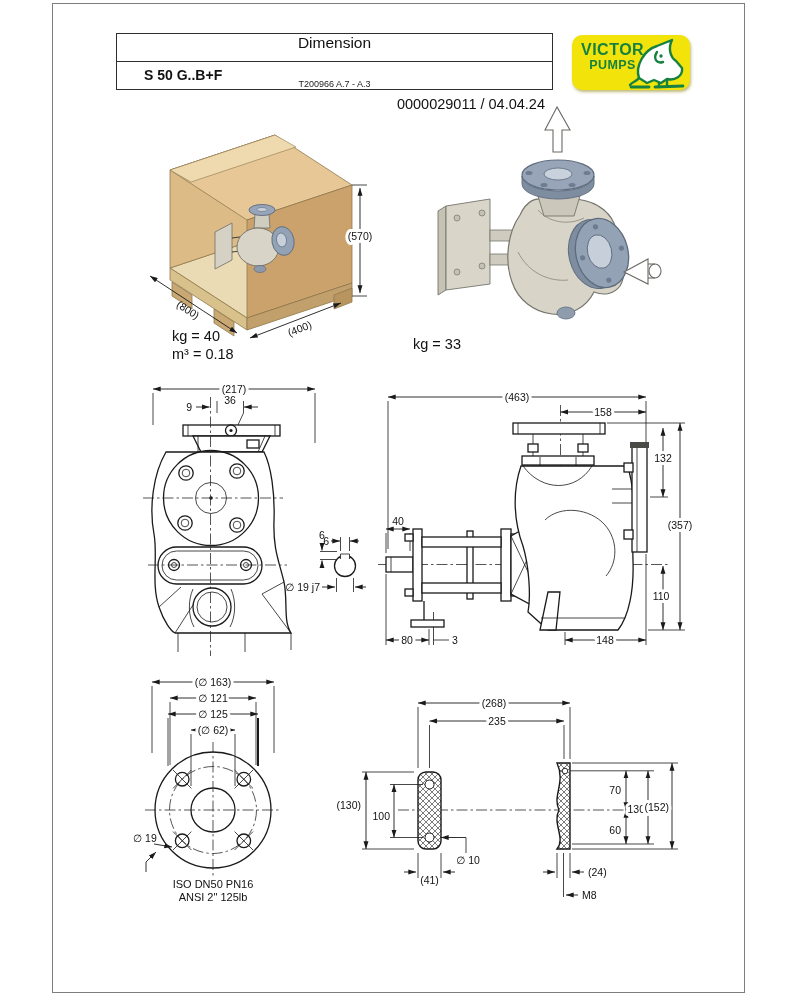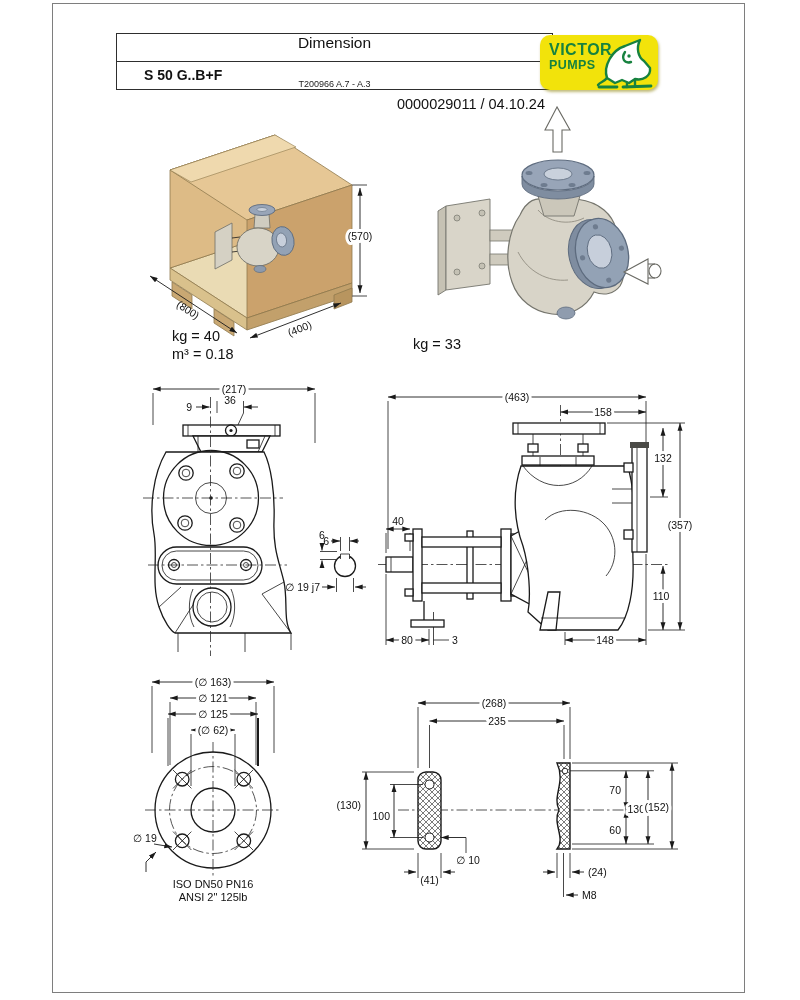--- a/index.html
+++ b/index.html
@@ -9,25 +9,25 @@
            border:1.5px solid #7e7e7e; background:#fff; box-sizing:border-box; }
   .hdr-box { position:absolute; left:116px; top:33px; width:437px; height:57px;
              border:1.3px solid #2e2e2e; box-sizing:border-box; background:#fff; z-index:3; }
   .hdr-row1 { height:28px; border-bottom:1.3px solid #2e2e2e; display:flex; align-items:center;
               padding:0 7px; gap:7px; box-sizing:border-box;flex-direction:column; }
   .hdr-title { font-size:15.5px; color:#111; }
   .hdr-ref { font-size:9px; color:#222; margin-top:20px; }
   .hdr-num { margin-left:auto; font-size:14.5px; color:#111; }
   .hdr-row2 { display:flex; align-items:center; height:26px; padding:0 7px; font-size:14px;
               font-weight:bold; color:#111;margin-left:20px; }
-  .logo { position:absolute; left:540px; top:35px; width:118px; height:55px; background:#F2E30B;
+  .logo { position:absolute; left:572px; top:35px; width:118px; height:55px; background:#F2E30B;
           border-radius:10px; box-shadow:1px 2px 3px rgba(140,130,10,.55); z-index:3; }
   .logo-text { position:absolute; left:9px; top:7px; line-height:1.05; color:#17823F; font-weight:bold; }
   .logo-l1 { font-size:16px; letter-spacing:.5px; display:block; }
-  .logo-l2 { font-size:12.5px; letter-spacing:.4px; display:block; }
+  .logo-l2 { font-size:12.5px; letter-spacing:.4px; display:block;text-align:center; }
   .logo .eleph { position:absolute; right:3px; top:2px; }
   svg.art { position:absolute; left:0; top:0; z-index:2; }
   svg.art text { font-family:"Liberation Sans", sans-serif; fill:#111; }
   .ln  { fill:none; stroke:#1a1a1a; stroke-width:1.3; }
   .lnf { fill:#ffffff; stroke:#1a1a1a; stroke-width:1.3; }
   .tn  { fill:none; stroke:#1a1a1a; stroke-width:.8; }
   .dm  { fill:none; stroke:#1a1a1a; stroke-width:.9; }
   .cl  { fill:none; stroke:#2a2a2a; stroke-width:.8; stroke-dasharray:11 3 2.5 3; }
   .dt  { font-size:10.5px; text-anchor:middle; }
   .ae  { text-anchor:end; }
@@ -39,21 +39,21 @@
 </head>
 <body>
 
 <div class="stage">
   <div class="sheet"></div>
 
   <div class="hdr-box">
     <div class="hdr-row1">
       <span class="hdr-title">Dimension</span>
       <span class="hdr-ref">T200966 A.7 - A.3</span>
-      <span class="hdr-num">0000029011 / 04.10.24</span>
+      <span class="hdr-num">0000029011 / 04.04.24</span>
     </div>
     <div class="hdr-row2">
       <span>S 50 G..B+F</span>
     </div>
   </div>
 
   <div class="logo">
     <div class="logo-text">
       <span class="logo-l1">VICTOR</span>
       <span class="logo-l2">PUMPS</span>

